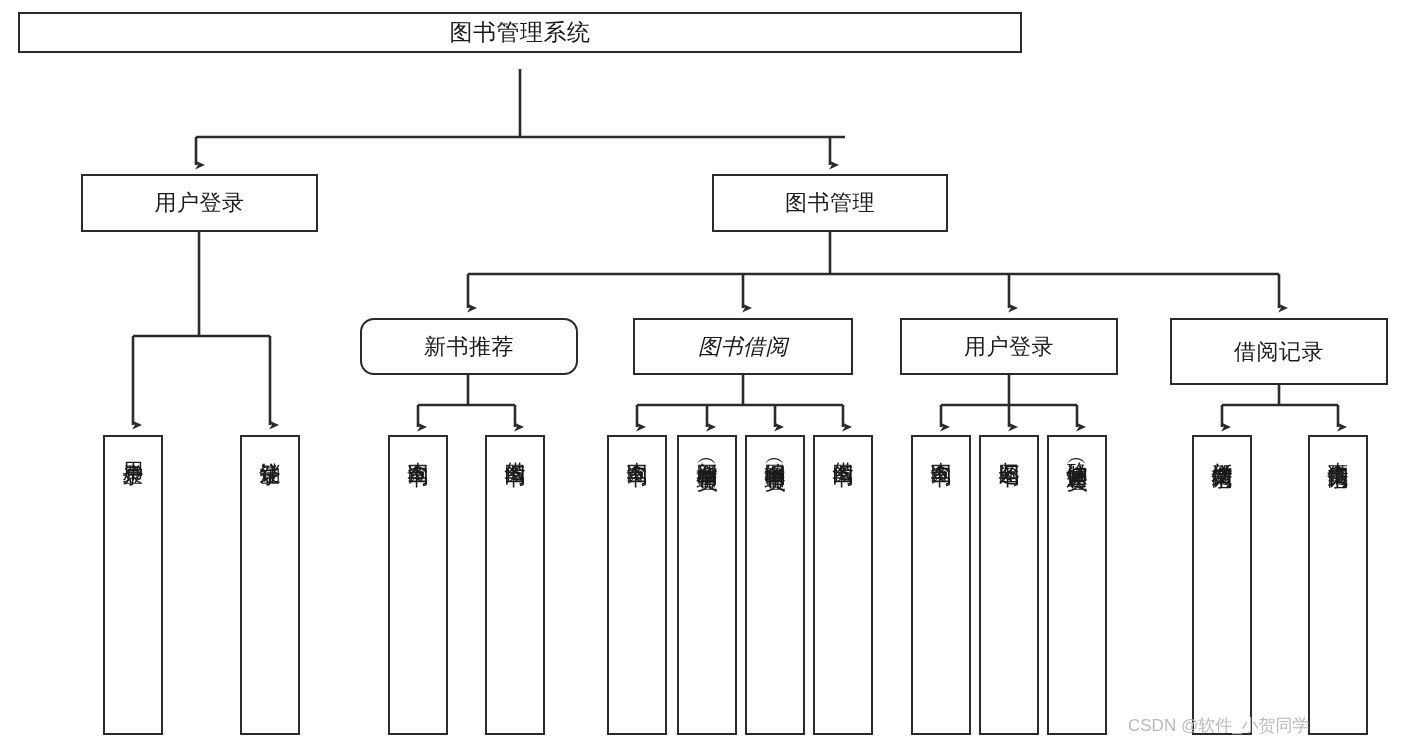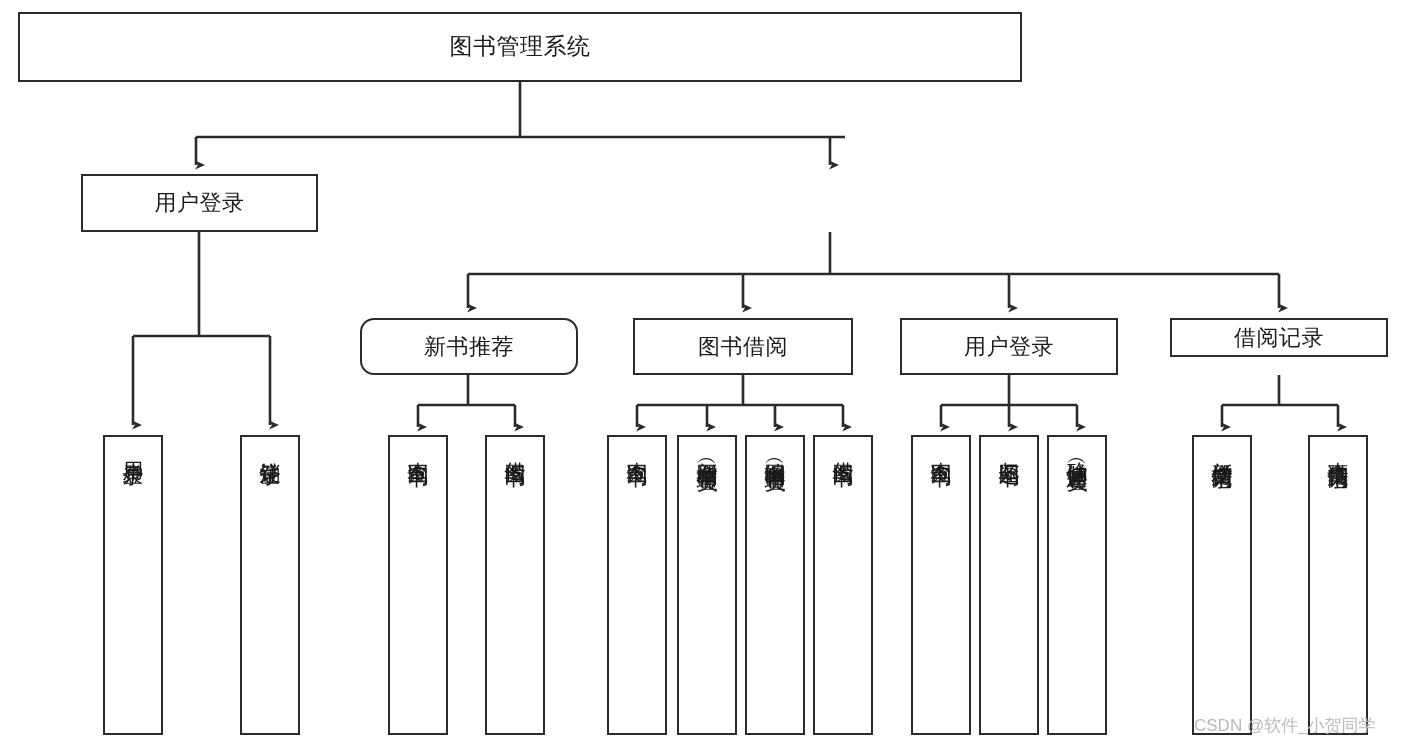--- a/index.html
+++ b/index.html
@@ -120,38 +120,41 @@
       <path d="M 1009 405 L 1009 427" marker-end="url(#arrow)"></path>
       <path d="M 1077 405 L 1077 427" marker-end="url(#arrow)"></path>
 
       <path d="M 1279 375 L 1279 405"></path>
       <path d="M 1222 405 L 1338 405"></path>
       <path d="M 1222 405 L 1222 427" marker-end="url(#arrow)"></path>
       <path d="M 1338 405 L 1338 427" marker-end="url(#arrow)"></path>
     </g>
   </svg>
 
-  <div class="node root horizontal" style="left:18px; top:12px; width:1004px; height:70px;">
+  <div class="node root horizontal" style="left:18px; top:12px; width:1004px; height:41px;">
     <span class="node-label">图书管理系统</span>
   </div>
 
   <div class="node horizontal" style="left:81px; top:174px; width:237px; height:58px;">
     <span class="node-label">用户登录</span>
   </div>
+  <div class="node horizontal" style="left:712px; top:174px; width:236px; height:58px;">
+    <span class="node-label">图书管理</span>
+  </div>
 
   <div class="node horizontal" style="left:360px; top:318px; width:218px; height:57px;border-radius:14px;">
     <span class="node-label">新书推荐</span>
   </div>
-  <div class="node horizontal" style="left:633px; top:318px; width:220px; height:57px;">
+  <div class="node horizontal" style="left:633px; top:318px; width:220px; height:57px;font-style:italic;">
     <span class="node-label">图书借阅</span>
   </div>
   <div class="node horizontal" style="left:900px; top:318px; width:218px; height:57px;">
     <span class="node-label">用户登录</span>
   </div>
-  <div class="node horizontal" style="left:1170px; top:318px; width:218px; height:39px;">
+  <div class="node horizontal" style="left:1170px; top:318px; width:218px; height:67px;">
     <span class="node-label">借阅记录</span>
   </div>
 
   <div class="node vertical" style="left:103px; top:435px; width:60px; height:300px;">
     <span class="node-label">用户登录</span>
   </div>
   <div class="node vertical" style="left:240px; top:435px; width:60px; height:300px;">
     <span class="node-label">注销登录</span>
   </div>
 
@@ -185,15 +188,15 @@
     <span class="node-label">确认归还（管理员）</span>
   </div>
 
   <div class="node vertical" style="left:1192px; top:435px; width:60px; height:300px;">
     <span class="node-label">新增借阅记录</span>
   </div>
   <div class="node vertical" style="left:1308px; top:435px; width:60px; height:300px;">
     <span class="node-label">查询借阅记录</span>
   </div>
 
-  <div class="watermark" style="left:1194px; top:714px;">CSDN @软件_小贺同学</div>
+  <div class="watermark" style="left:1128px; top:714px;">CSDN @软件_小贺同学</div>
 
 </div>
 
 </body></html>

